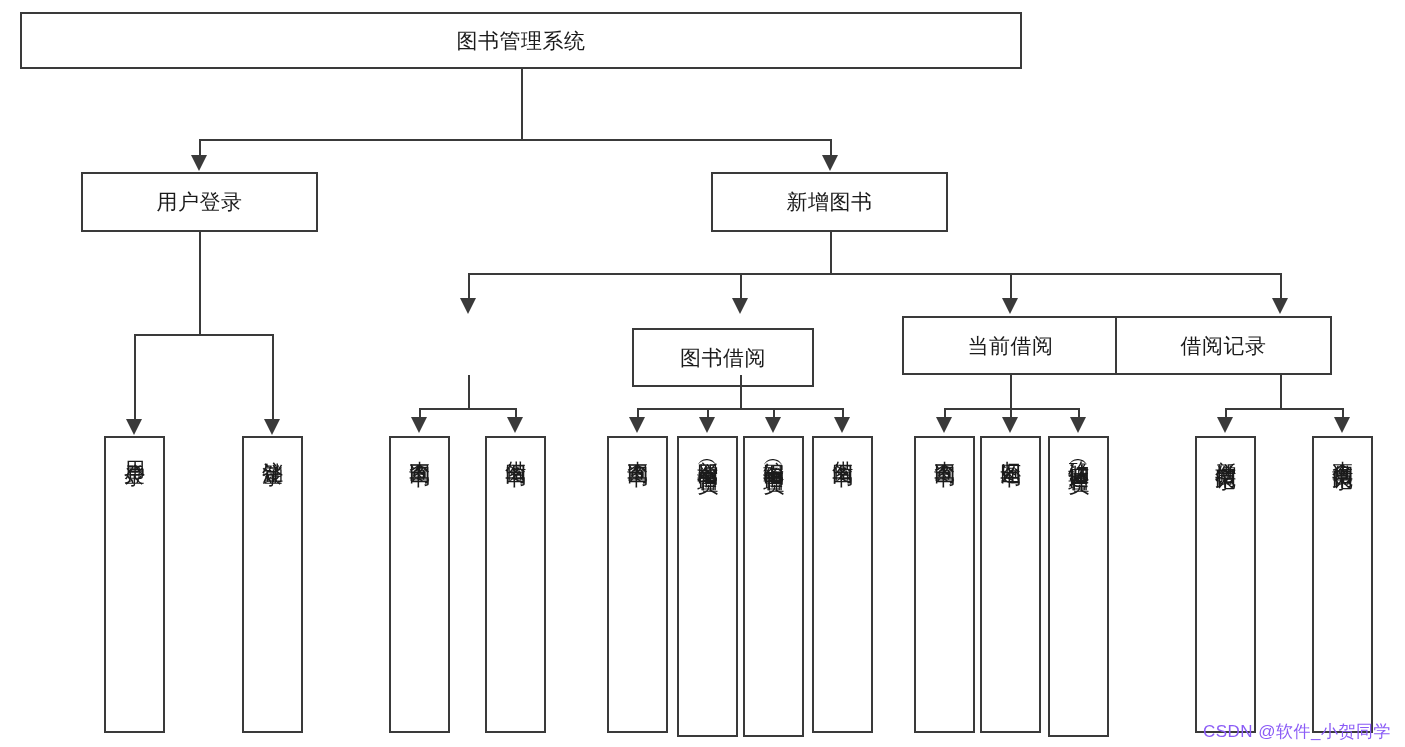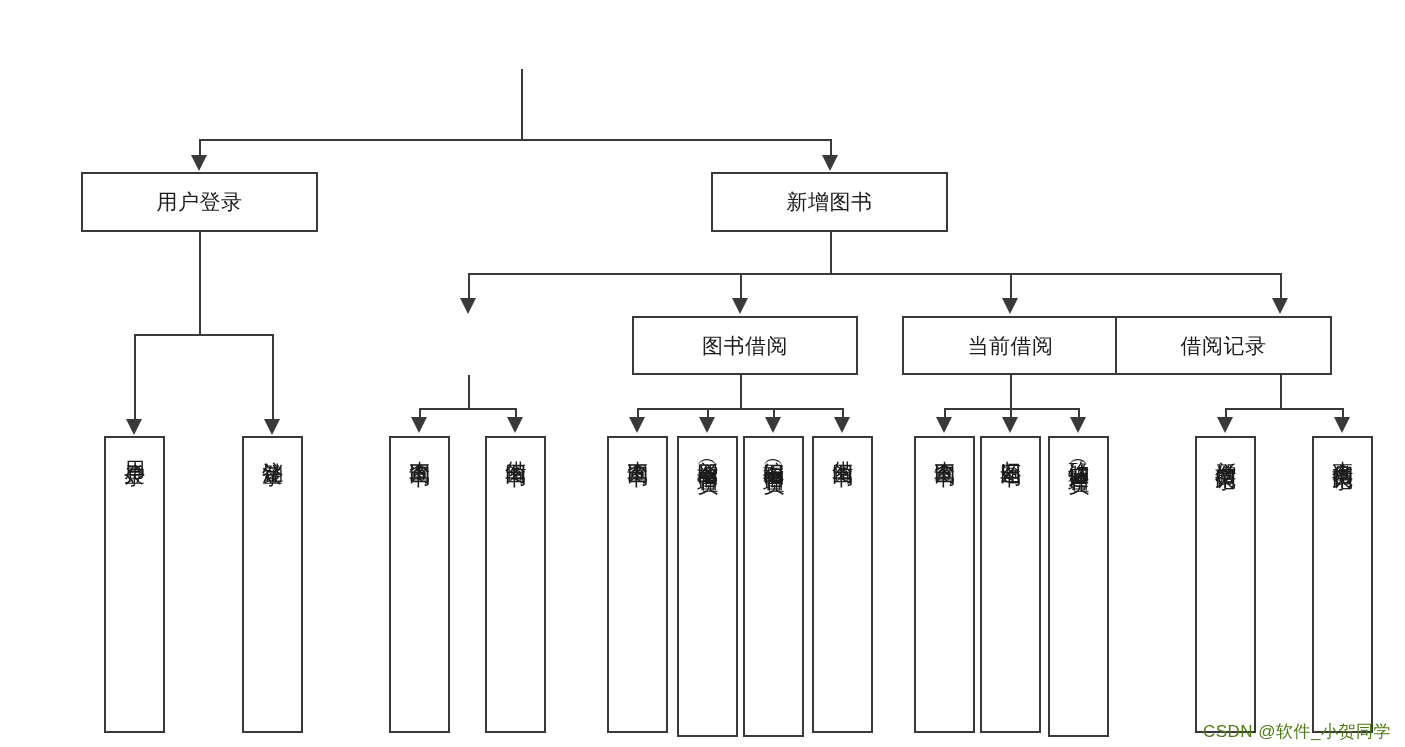--- a/index.html
+++ b/index.html
@@ -70,31 +70,34 @@
     border-left: 8px solid transparent;
     border-right: 8px solid transparent;
     border-top: 16px solid #3a3a3a;
   }
   
   #watermark {
     position: absolute;
     right: 14px;
     bottom: 4px;
     font-size: 17px;
-    color: #4d7c0f;
+    color: #8b5cf6;
     letter-spacing: 0.5px;
     white-space: nowrap;
     pointer-events: none;
   }
 </style>
 </head>
 <body>
 
 <div id="canvas">
 
+  <div class="node horiz" style="left:20px; top:12px; width:1002px; height:57px;">
+    <span class="label">图书管理系统</span>
+  </div>
 
   <div class="vline" style="left:521px; top:69px; height:70px;"></div>
 
   <div class="hline" style="left:199px; top:139px; width:632px;"></div>
 
   <div class="vline" style="left:199px; top:139px; height:17px;"></div>
   <div class="arrow" style="left:191px; top:155px;"></div>
   <div class="vline" style="left:830px; top:139px; height:17px;"></div>
   <div class="arrow" style="left:822px; top:155px;"></div>
 
@@ -116,21 +119,21 @@
   <div class="hline" style="left:468px; top:273px; width:812px;"></div>
   <div class="vline" style="left:468px; top:273px; height:26px;"></div>
   <div class="arrow" style="left:460px; top:298px;"></div>
   <div class="vline" style="left:740px; top:273px; height:26px;"></div>
   <div class="arrow" style="left:732px; top:298px;"></div>
   <div class="vline" style="left:1010px; top:273px; height:26px;"></div>
   <div class="arrow" style="left:1002px; top:298px;"></div>
   <div class="vline" style="left:1280px; top:273px; height:26px;"></div>
   <div class="arrow" style="left:1272px; top:298px;"></div>
 
-  <div class="node horiz" style="left:632px; top:316px; width:226px; height:59px;">
+  <div class="node horiz" style="left:632px; top:328px; width:182px; height:59px;">
     <span class="label">图书借阅</span>
   </div>
   <div class="node horiz" style="left:902px; top:316px; width:217px; height:59px;">
     <span class="label">当前借阅</span>
   </div>
   <div class="node horiz" style="left:1115px; top:316px; width:217px; height:59px;">
     <span class="label">借阅记录</span>
   </div>
 
   <div class="vline" style="left:468px; top:375px; height:33px;"></div>

